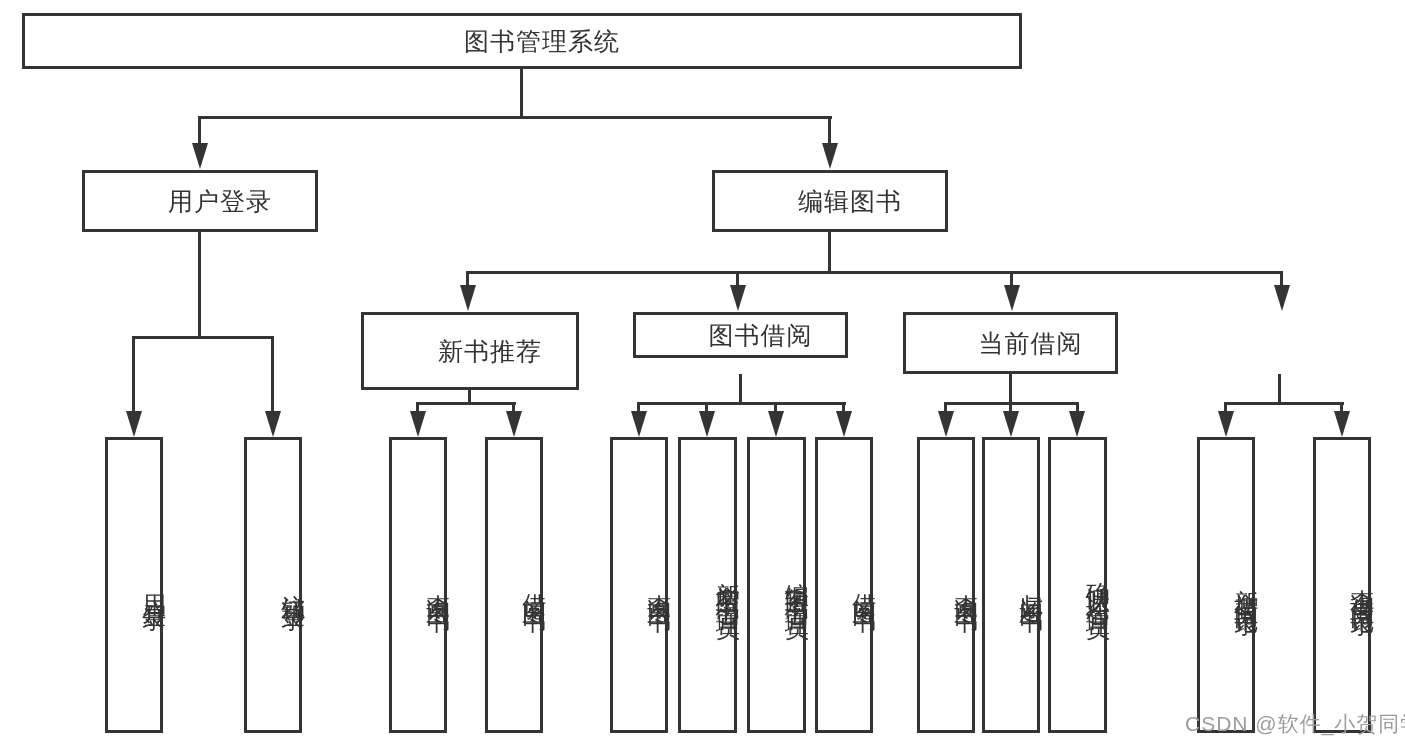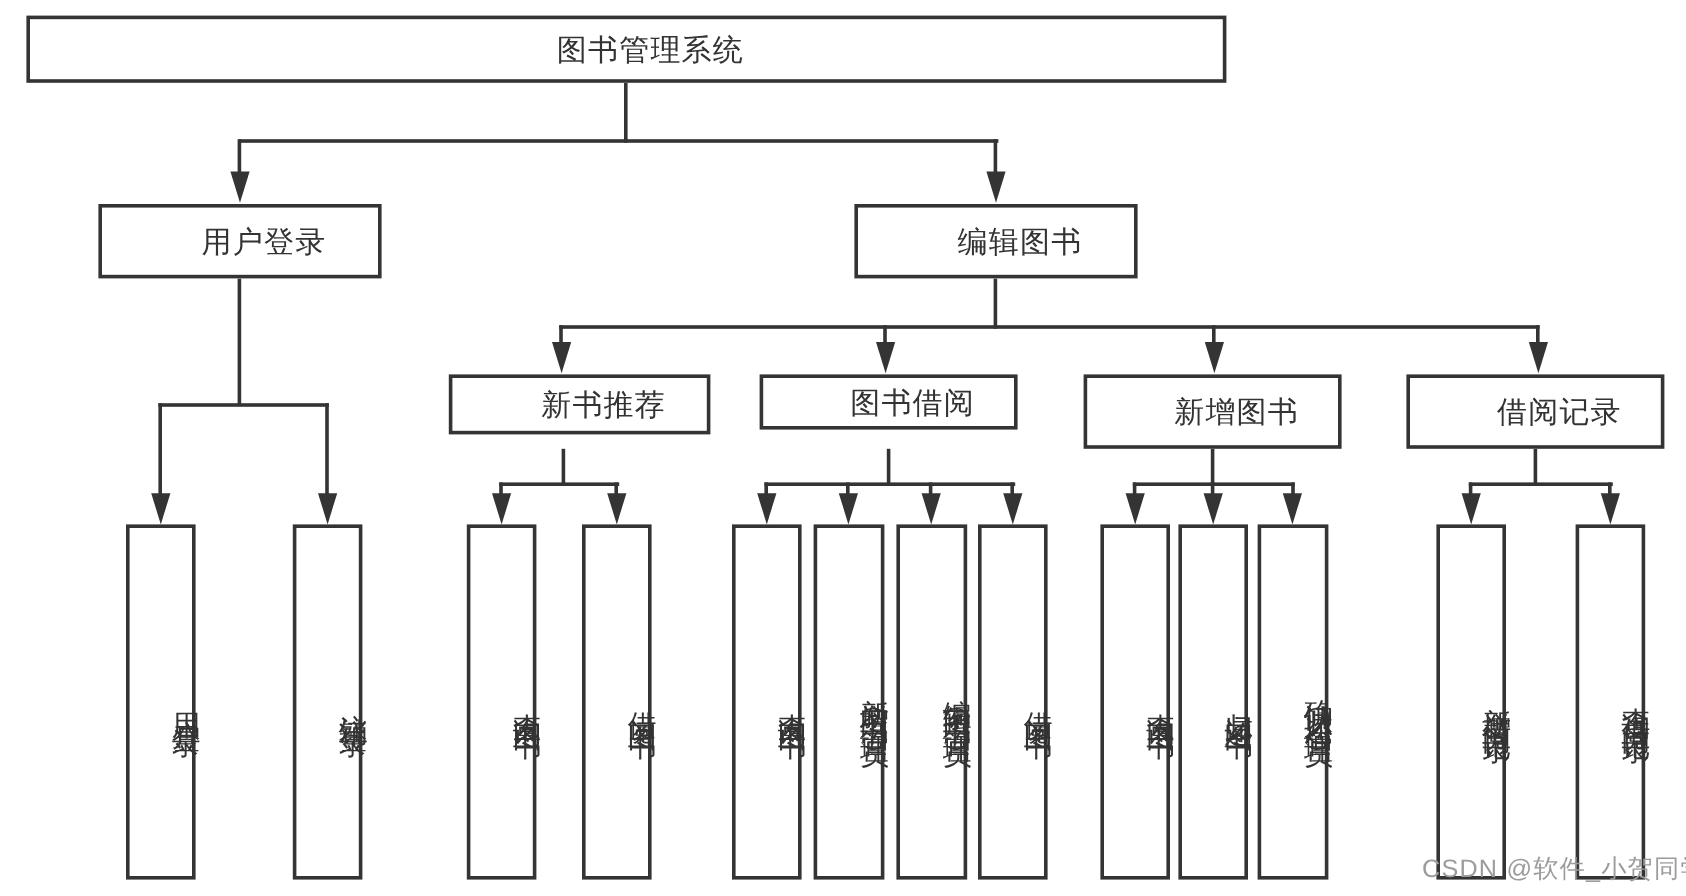--- a/index.html
+++ b/index.html
@@ -122,24 +122,23 @@
   <div class="line" style="left:1224px;top:402px;width:3px;height:12px"></div>
   <div class="line" style="left:1340px;top:402px;width:3px;height:12px"></div>
   <div class="arrow" style="left:1218px;top:411px"></div>
   <div class="arrow" style="left:1334px;top:411px"></div>
 
   <div class="node h" style="left:22px;top:13px;width:1000px;height:56px">图书管理系统</div>
 
   <div class="node h" style="left:82px;top:170px;width:236px;height:62px">用户登录</div>
   <div class="node h" style="left:712px;top:170px;width:236px;height:62px">编辑图书</div>
 
-  <div class="node h" style="left:374px;top:312px;width:218px;height:50px">新书推荐</div>
+  <div class="node h" style="left:361px;top:312px;width:218px;height:78px">新书推荐</div>
   <div class="node h" style="left:633px;top:312px;width:215px;height:46px">图书借阅</div>
-  <div class="node h" style="left:903px;top:312px;width:215px;height:62px">新增图书</div>
-  <div class="node h" style="left:1172px;top:312px;width:215px;height:62px">借阅记录</div>
+  <div class="node h" style="left:903px;top:312px;width:215px;height:62px">当前借阅</div>
 
   <div class="node v" style="left:105px;top:437px;width:58px;height:296px">用户登录</div>
   <div class="node v" style="left:244px;top:437px;width:58px;height:296px">注销登录</div>
 
   <div class="node v" style="left:389px;top:437px;width:58px;height:296px">查询图书</div>
   <div class="node v" style="left:485px;top:437px;width:58px;height:296px">借阅图书</div>
 
   <div class="node v" style="left:610px;top:437px;width:58px;height:296px">查询图书</div>
   <div class="node v" style="left:678px;top:437px;width:59px;height:296px">新增图书（管理员）</div>
   <div class="node v" style="left:747px;top:437px;width:59px;height:296px">编辑图书（管理员）</div>

